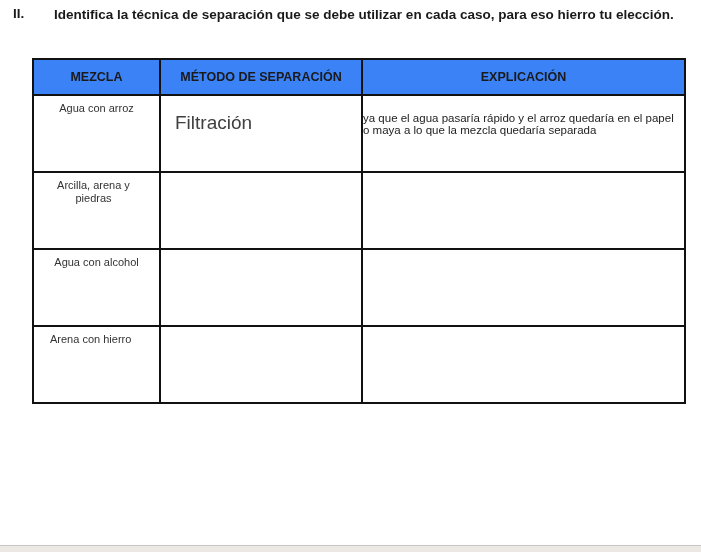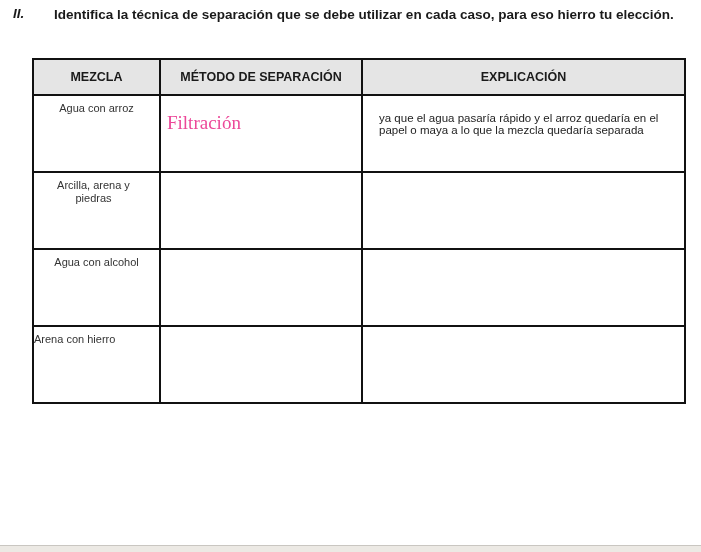--- a/index.html
+++ b/index.html
@@ -4,47 +4,47 @@
 <style>
   html, body { margin: 0; padding: 0; }
   body {
     width: 701px; height: 552px; background: #ffffff; position: relative;
     overflow: hidden; font-family: "Liberation Sans", sans-serif; color: #1a1a1a;
   }
   .heading {
     position: absolute; left: 0; top: 6px; width: 701px;
   }
   .heading .num {
-    position: absolute; left: 13px; top: 0; font-weight: bold; font-size: 13.5px; font-style: italic;
+    position: absolute; left: 13px; top: 0; font-weight: bold; font-size: 13.5px;
   }
   .heading .text {
     position: absolute; left: 54px; top: 0; width: 632px; font-weight: bold;
     font-size: 13.5px; line-height: 17px; text-align: justify; text-align-last: left;
   }
   table.grid {
     position: absolute; left: 32px; top: 58px; border-collapse: collapse;
     width: 652px; table-layout: fixed;
   }
   table.grid td, table.grid th {
     border: 2px solid #111; vertical-align: top; padding: 0;
   }
   table.grid th {
-    background: #e5e5e5; height: 34px; font-size: 12.5px; font-weight: bold;
+    background: #3b82f6; height: 34px; font-size: 12.5px; font-weight: bold;
     vertical-align: middle; text-align: center;
   }
   table.grid td { height: 75px; }
   .mix {
     font-size: 11px; color: #333; text-align: center; padding: 6px 4px 0 4px; line-height: 13px;
   }
-  .mix.left { text-align: left; padding-left: 0; }
+  .mix.left { text-align: left; padding-left: 16px; }
   .method {
-    font-size: 19px; color: #ec4899; padding: 16px 0 0 6px; font-family: Liberation Serif, serif;
+    font-size: 19px; color: #404040; padding: 16px 0 0 14px;
   }
   .explain {
-    font-size: 11.5px; color: #222; padding: 16px 6px 0 16px; line-height: 12px;
+    font-size: 11.5px; color: #222; padding: 16px 6px 0 0; line-height: 12px;
   }
   .footer-bar {
     position: absolute; left: 0; top: 545px; width: 701px; height: 7px;
     background: #ece9e4; border-top: 1px solid #c9c6c1;
   }
 </style>
 </head>
 <body>
 
 <div class="heading">

